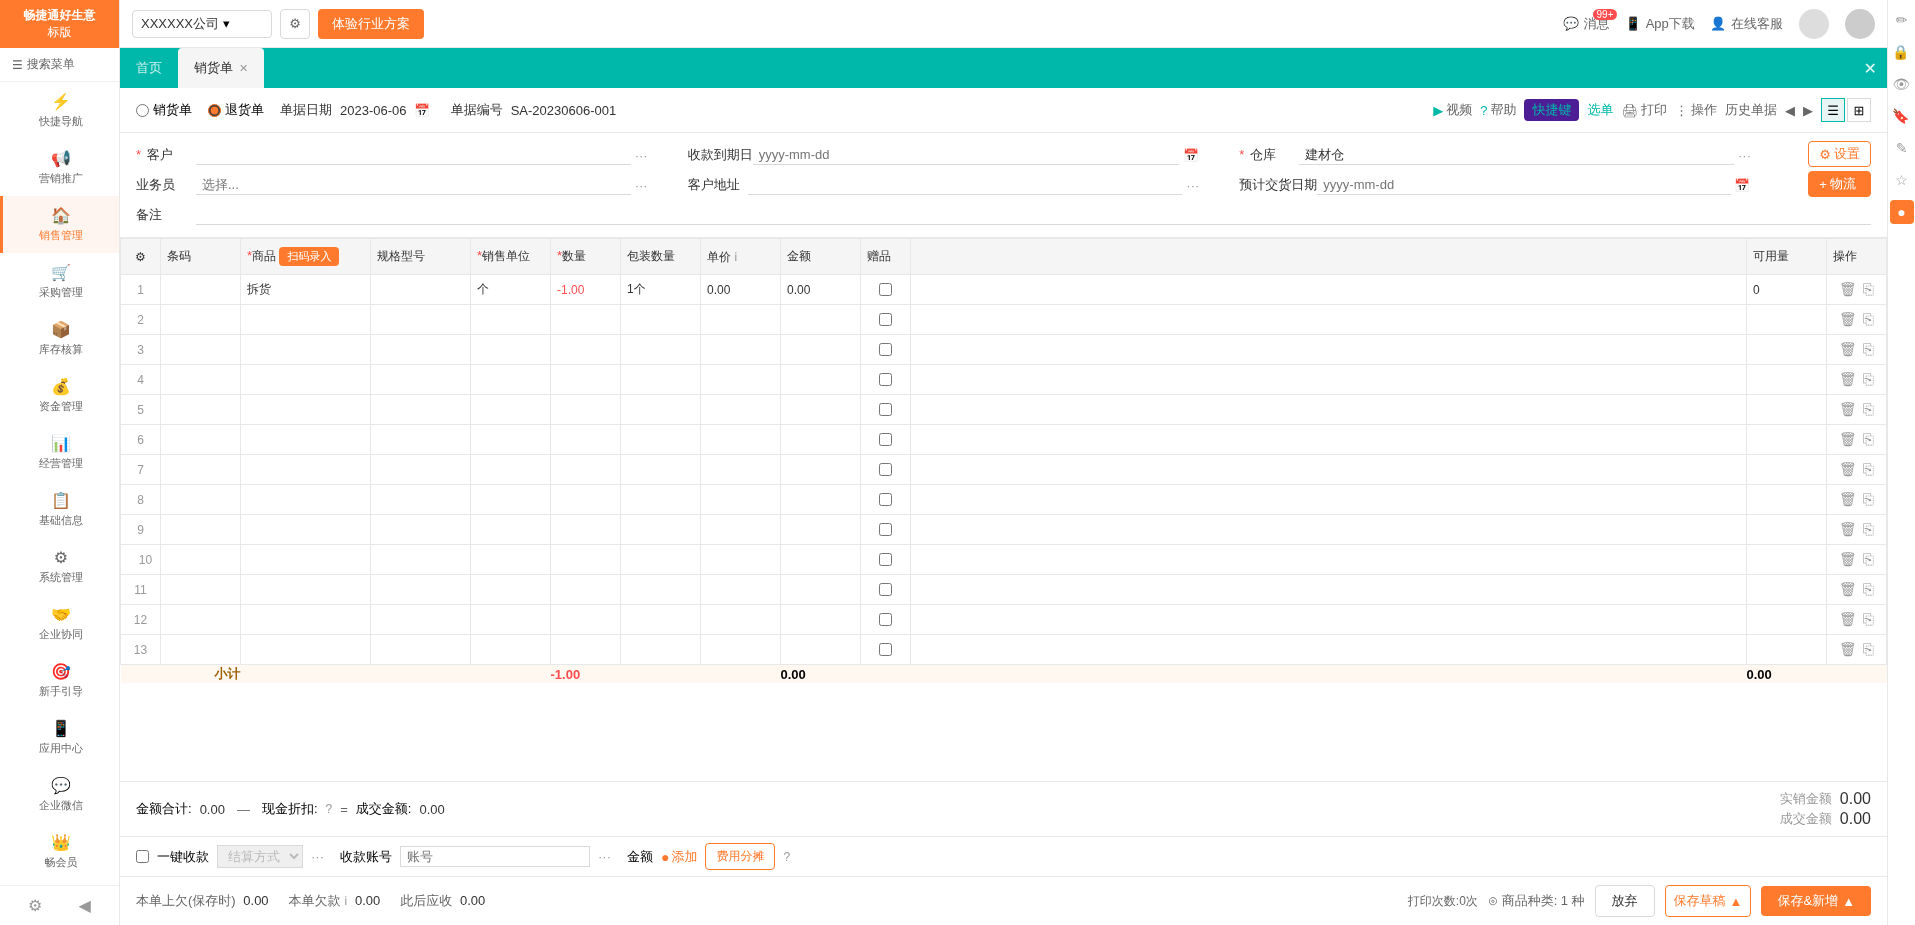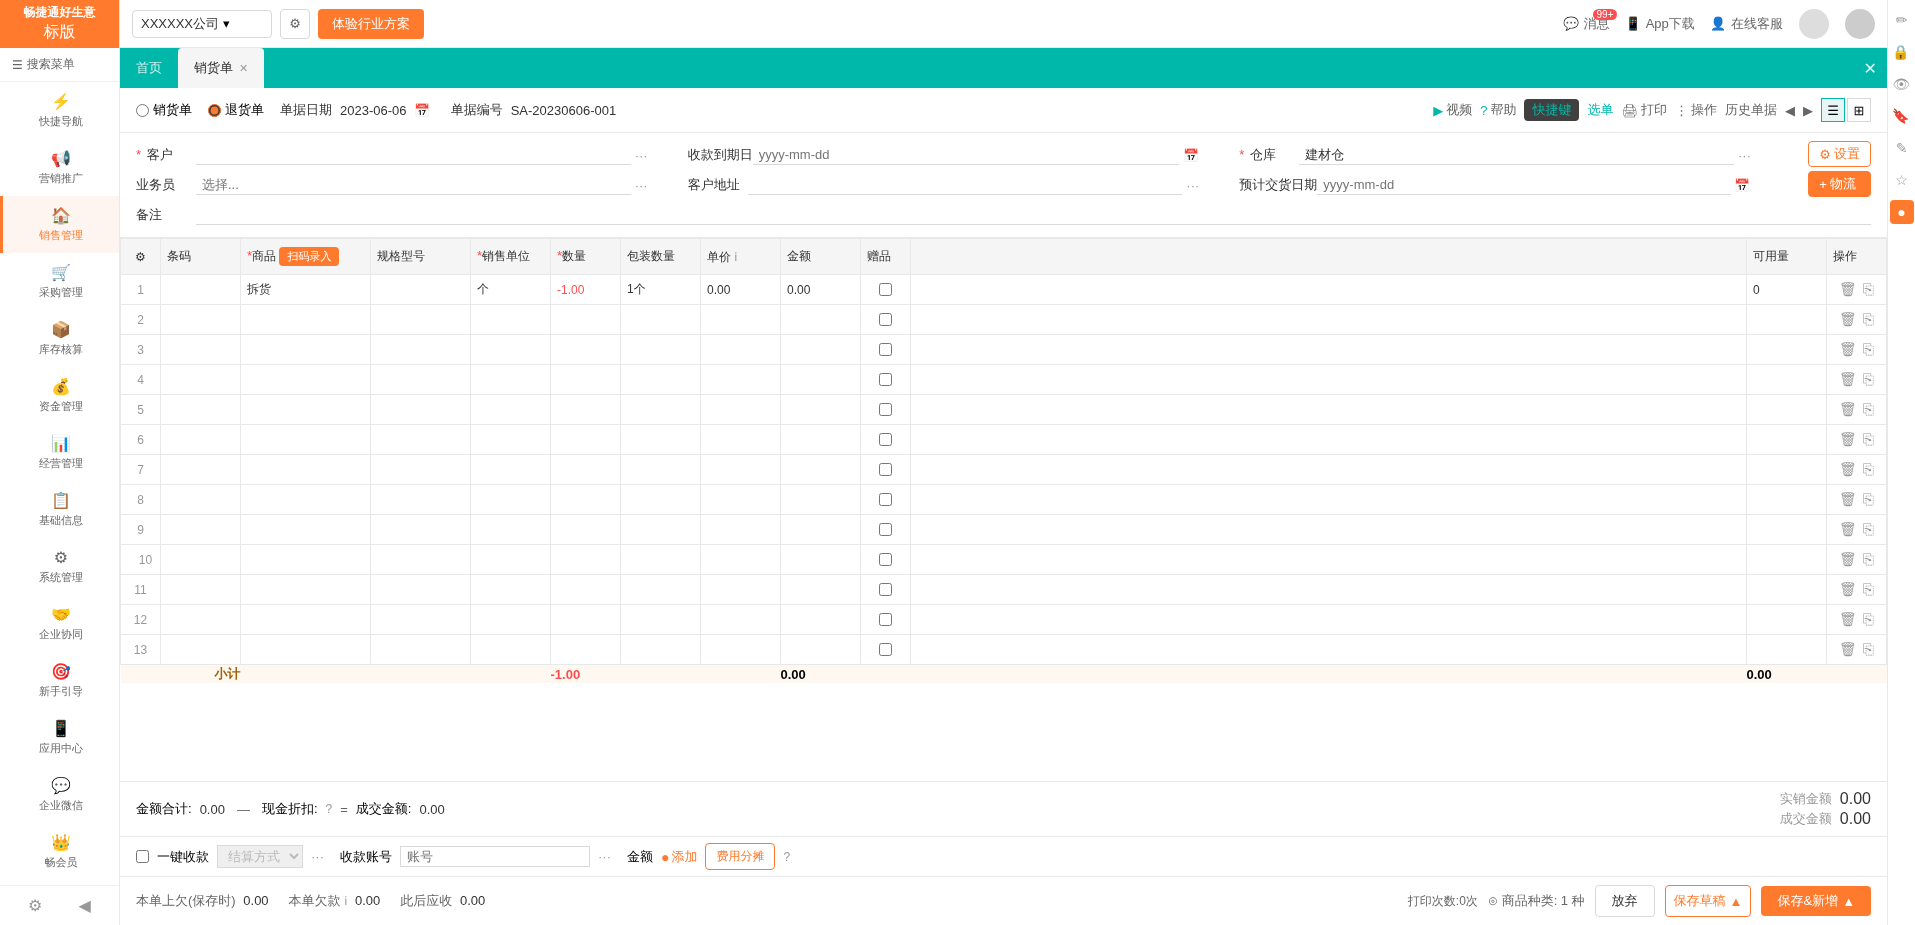--- a/index.html
+++ b/index.html
@@ -2,21 +2,21 @@
 <html><head>
   <meta charset="utf-8">
   <style>
     * { box-sizing: border-box; margin: 0; padding: 0; font-family: 'Microsoft YaHei', Arial, sans-serif; font-size: 13px; }
     body { width: 1915px; height: 925px; overflow: hidden; background: #f5f5f5; display: flex; }
 
     
     .sidebar { width: 120px; background: #fff; display: flex; flex-direction: column; height: 925px; border-right: 1px solid #e8e8e8; flex-shrink: 0; }
     .sidebar-logo { background: #ff7a2d; padding: 10px 8px; text-align: center; color: white; font-size: 11px; line-height: 1.4; height: 48px; display: flex; align-items: center; justify-content: center; flex-direction: column; }
     .sidebar-logo .logo-title { font-size: 12px; font-weight: bold; }
-    .sidebar-logo .logo-sub { font-size: 16px; }
+    .sidebar-logo .logo-sub { font-size: 12px; }
     .sidebar-search { display: flex; align-items: center; padding: 8px; border-bottom: 1px solid #f0f0f0; cursor: pointer; color: #666; }
     .sidebar-search span { margin-left: 4px; font-size: 12px; }
     .sidebar-nav-item { display: flex; flex-direction: column; align-items: center; padding: 10px 4px; cursor: pointer; color: #666; border-left: 3px solid transparent; transition: all 0.2s; }
     .sidebar-nav-item.active { background: #fff5f0; color: #ff7a2d; border-left: 3px solid #ff7a2d; }
     .sidebar-nav-item .nav-icon { font-size: 16px; margin-bottom: 3px; }
     .sidebar-nav-item .nav-label { font-size: 11px; }
     .sidebar-bottom { margin-top: auto; display: flex; justify-content: space-around; padding: 10px; border-top: 1px solid #f0f0f0; }
     .sidebar-bottom-icon { cursor: pointer; color: #999; font-size: 16px; }
 
     
@@ -260,21 +260,21 @@
         </div>
         <div class="doc-actions" style="margin-left:auto; display:flex; align-items:center; gap:8px;">
           <span class="doc-action-btn">
               <span class="icon">▶</span>
               <span>视频</span>
             </span>
           <span class="doc-action-btn">
               <span class="icon">?</span>
               <span>帮助</span>
             </span>
-          <span class="doc-action-btn" style="background:#404040; padding:2px 8px; border-radius:4px; color:#00b8a9;">
+          <span class="doc-action-btn" style="background:#4c1d95; padding:2px 8px; border-radius:4px; color:#00b8a9;">
               <span>快捷键</span>
             </span>
           <span class="doc-action-btn" style="color:#00b8a9;">
               <span>选单</span>
             </span>
           <span class="doc-action-btn">
               <span>🖨</span>
               <span>打印</span>
             </span>
           <span class="doc-action-btn">

